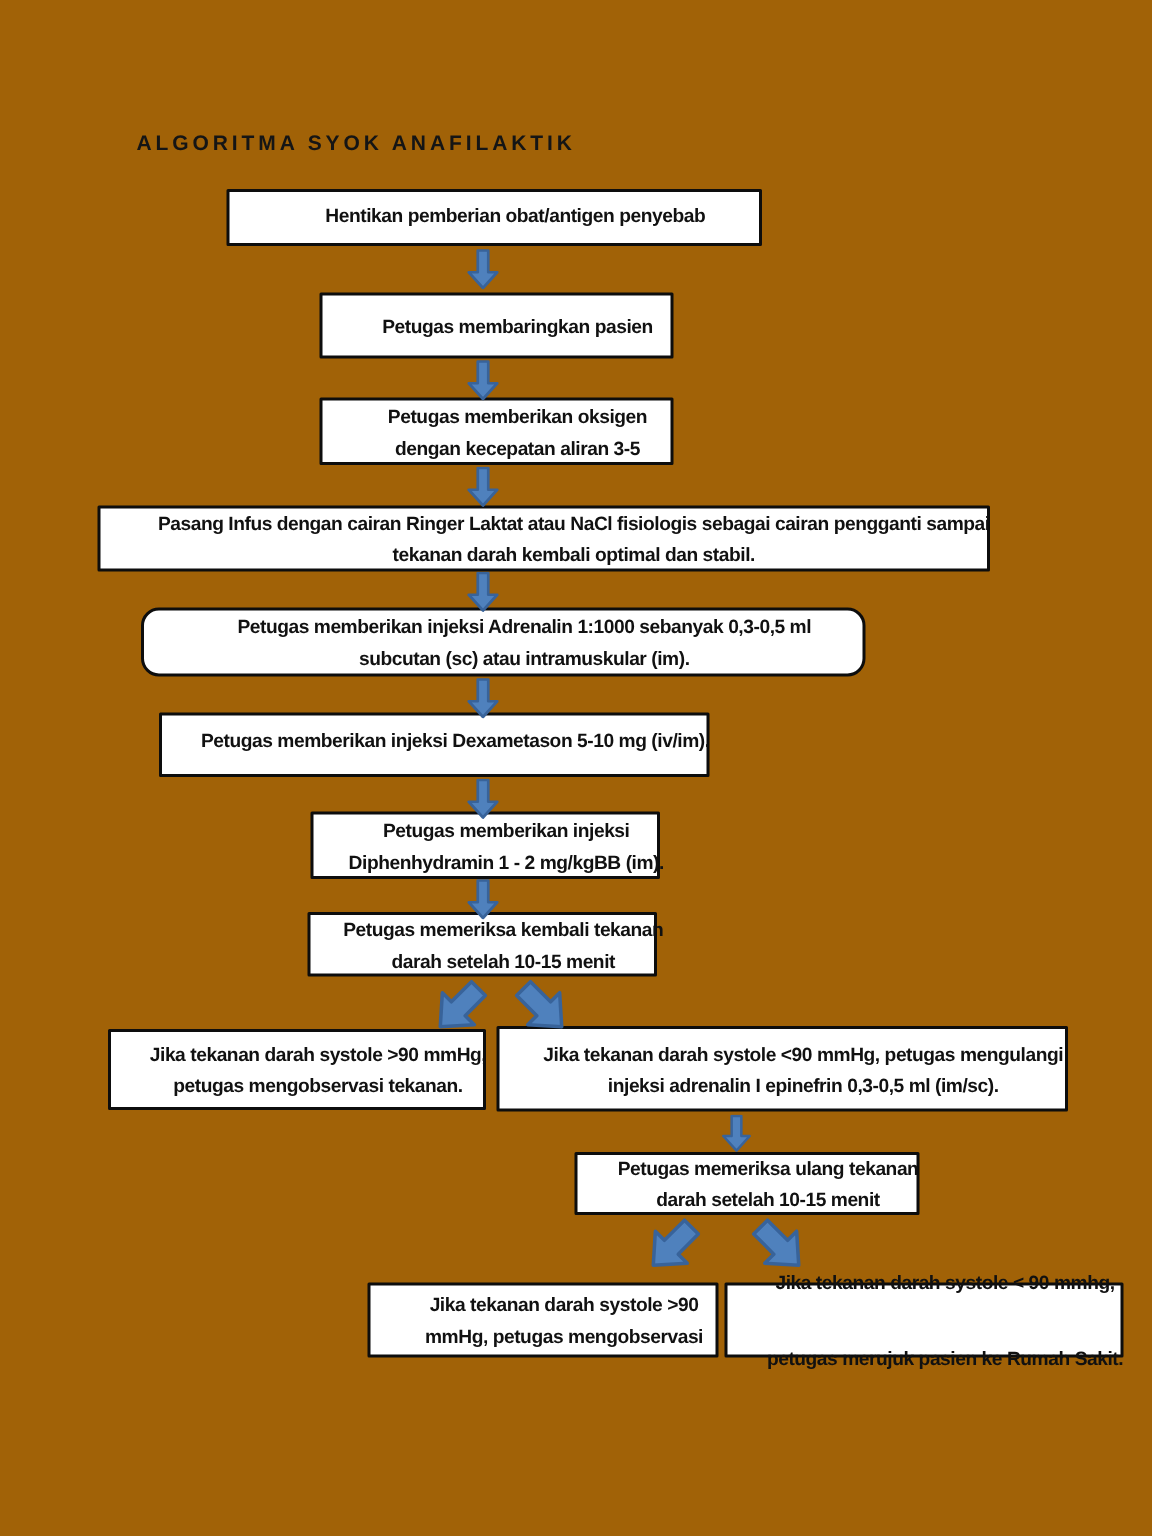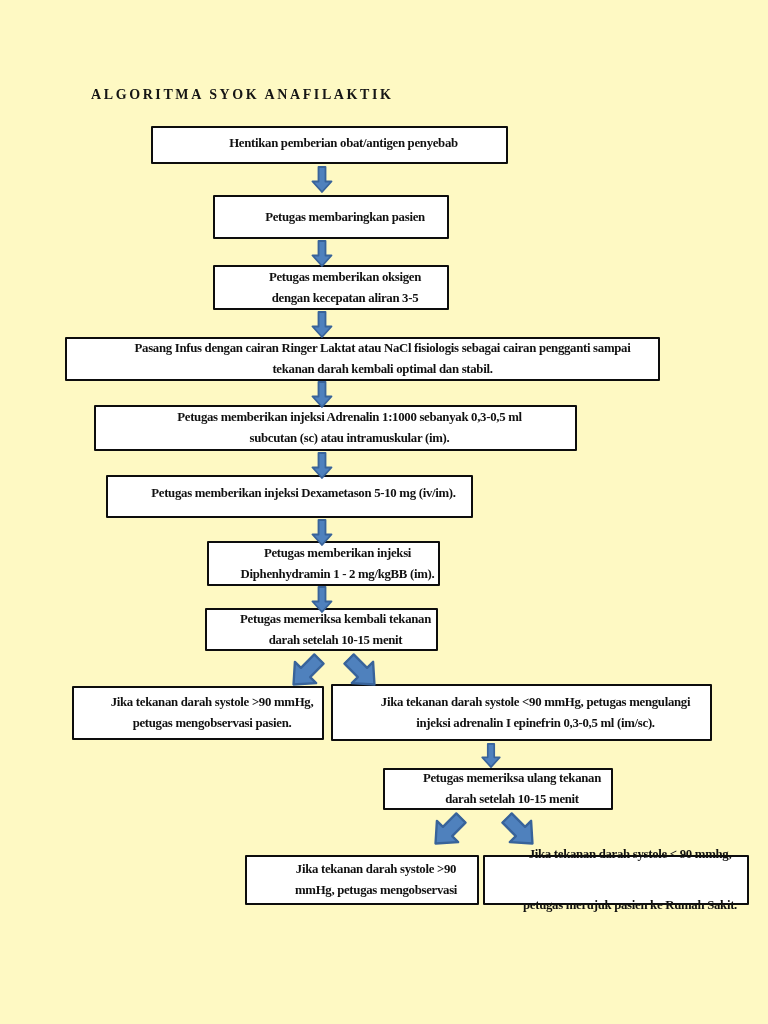--- a/index.html
+++ b/index.html
@@ -1,18 +1,18 @@
 <!DOCTYPE html>
 <html><head>
 <meta charset="utf-8">
 <style>
   html,body { margin:0; padding:0; background:#ffffff; }
   #page {
-    position:relative; width:768px; height:1024px; background:#fef9c3;
-    font-family:Liberation Serif, serif; overflow:hidden;
+    position:relative; width:768px; height:1024px; background:#a16207;
+    font-family:Liberation Sans, sans-serif; overflow:hidden;
   }
   #doc-title {
     position:absolute; left:91px; top:87px;
     font-size:14px; font-weight:bold; color:#151515;
     letter-spacing:2.6px; white-space:nowrap;
   }
   .fc-box {
     position:absolute; box-sizing:border-box;
     border:2.6px solid #0d0d0d; border-radius:1px; background:#ffffff;
     display:flex; flex-direction:column; justify-content:center; align-items:center;
@@ -59,42 +59,42 @@
   <div class="fc-box" id="p3" style="border-color: rgb(13, 13, 13);">
     <span class="ln">Petugas memberikan oksigen</span>
     <span class="ln">dengan kecepatan aliran 3-5</span>
   </div>
 
   <div class="fc-box" id="p4" style="border-color: rgb(13, 13, 13); padding-left: 12px;">
     <span class="ln">Pasang Infus dengan cairan Ringer Laktat atau NaCl fisiologis sebagai cairan pengganti sampai</span>
     <span class="ln">tekanan darah kembali optimal dan stabil.</span>
   </div>
 
-  <div class="fc-box" id="p5" style="border-color: rgb(13, 13, 13);">
+  <div class="fc-box" id="p5" style="border-color: rgb(13, 13, 13); border-radius: 12px;">
     <span class="ln">Petugas memberikan injeksi Adrenalin 1:1000 sebanyak 0,3-0,5 ml</span>
     <span class="ln">subcutan (sc) atau intramuskular (im).</span>
   </div>
 
   <div class="fc-box top-align" id="p6" style="border-color: rgb(13, 13, 13);">
     <span class="ln">Petugas memberikan injeksi Dexametason 5-10 mg (iv/im).</span>
   </div>
 
   <div class="fc-box" id="p7" style="border-color: rgb(13, 13, 13);">
     <span class="ln">Petugas memberikan injeksi</span>
     <span class="ln">Diphenhydramin 1 - 2 mg/kgBB (im).</span>
   </div>
 
   <div class="fc-box" id="p8" style="border-color: rgb(13, 13, 13);">
     <span class="ln">Petugas memeriksa kembali tekanan</span>
     <span class="ln">darah setelah 10-15 menit</span>
   </div>
 
   <div class="fc-box" id="p9" style="border-color: rgb(13, 13, 13);">
     <span class="ln">Jika tekanan darah systole &gt;90 mmHg,</span>
-    <span class="ln">petugas mengobservasi pasien.</span>
+    <span class="ln">petugas mengobservasi tekanan.</span>
   </div>
 
   <div class="fc-box" id="p10" style="border-color: rgb(13, 13, 13);">
     <span class="ln">Jika tekanan darah systole &lt;90 mmHg, petugas mengulangi</span>
     <span class="ln">injeksi adrenalin I epinefrin 0,3-0,5 ml (im/sc).</span>
   </div>
 
   <div class="fc-box" id="p11" style="border-color: rgb(13, 13, 13);">
     <span class="ln">Petugas memeriksa ulang tekanan</span>
     <span class="ln">darah setelah 10-15 menit</span>

